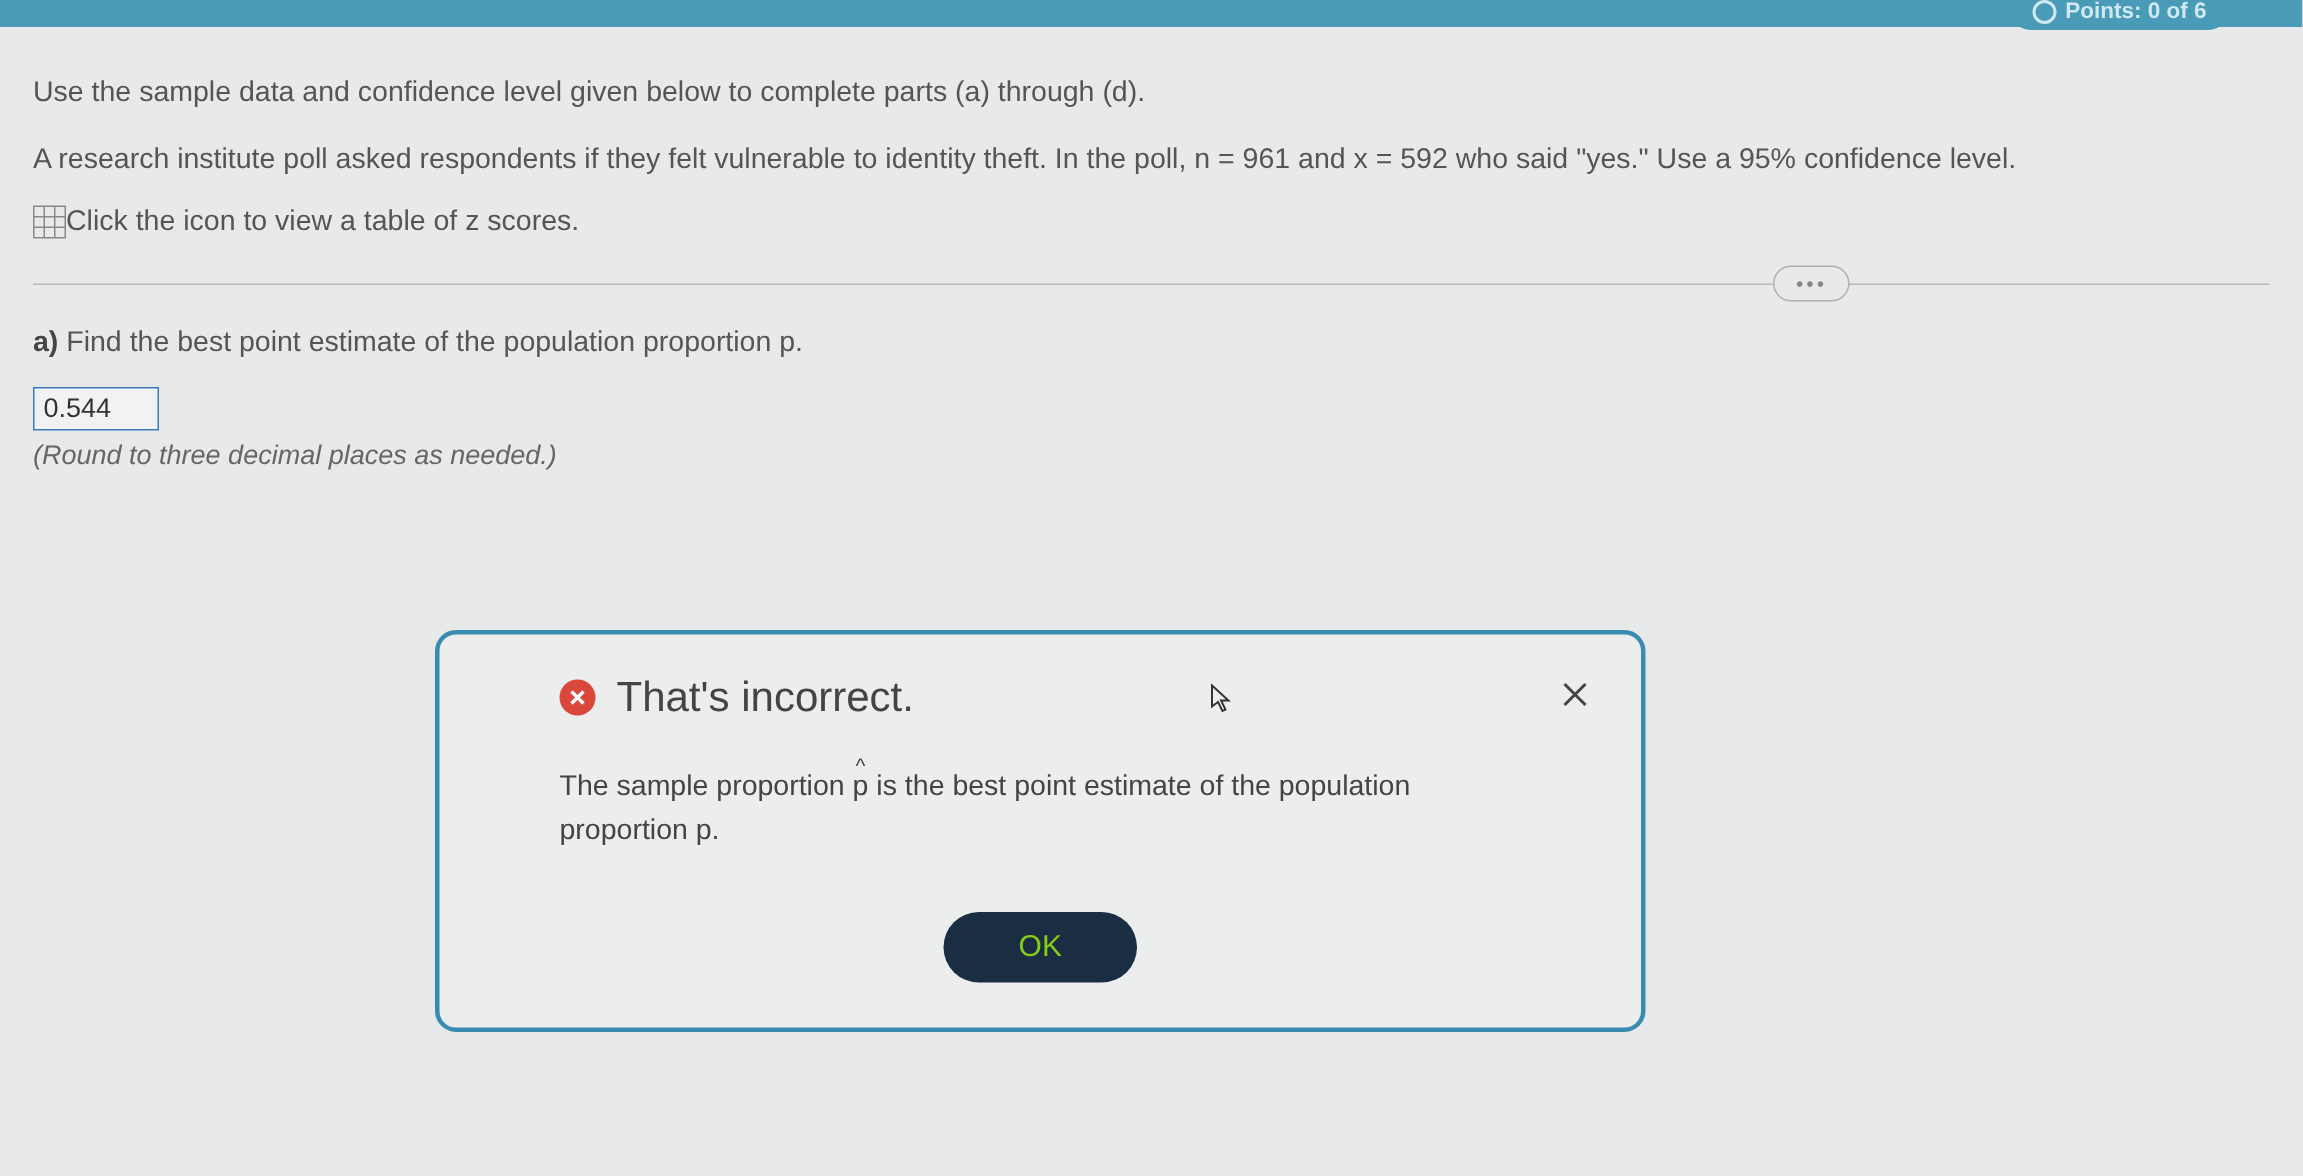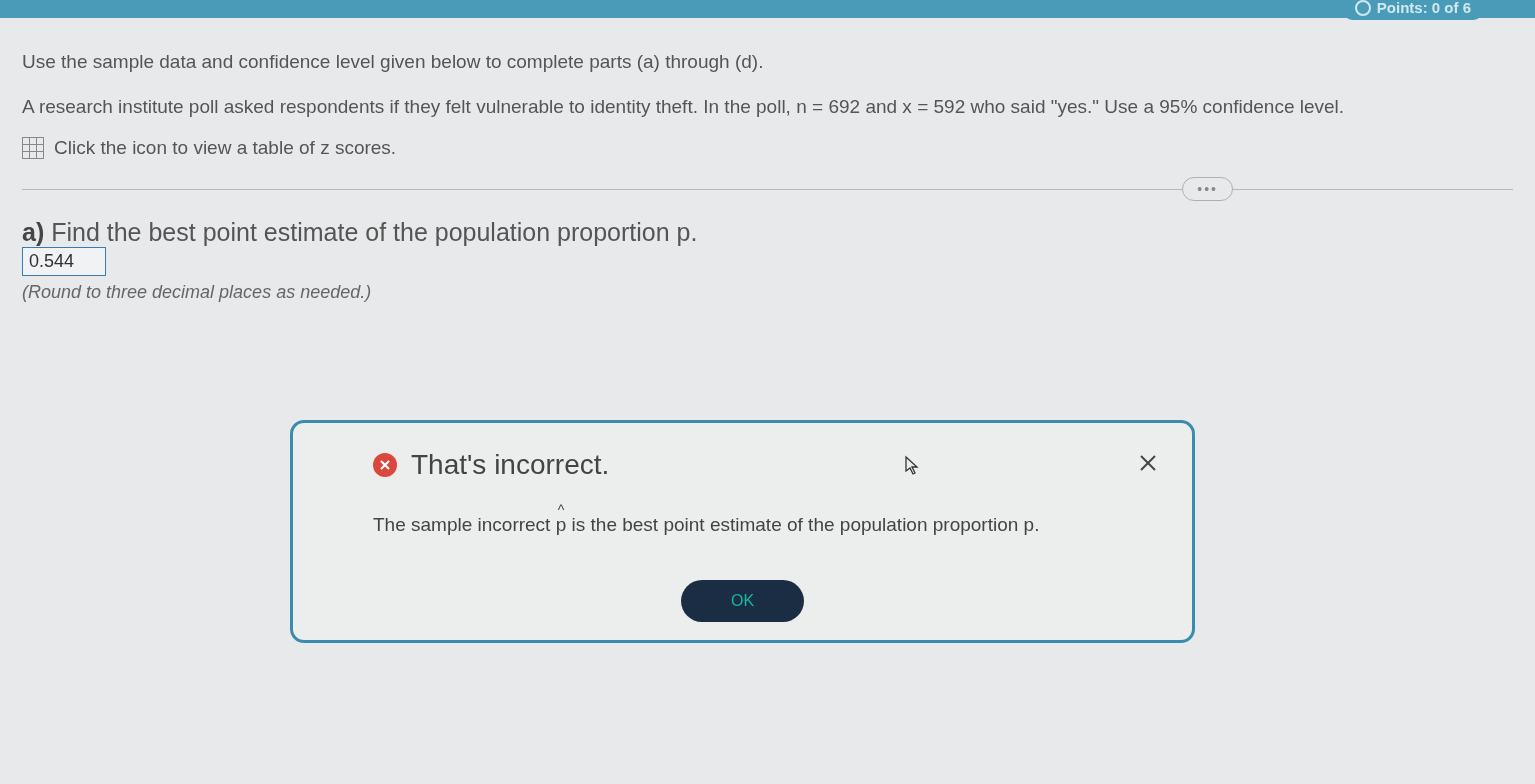--- a/index.html
+++ b/index.html
@@ -44,21 +44,20 @@
     }
     .instruction {
       font-size: 19px;
       color: #555;
       margin-bottom: 16px;
       line-height: 1.5;
     }
     .z-link {
       display: flex;
       align-items: flex-start;
-      gap: 10px;
       font-size: 19px;
       color: #555;
       margin-bottom: 30px;
     }
     .table-icon {
       width: 22px;
       height: 22px;
       display: inline-flex;
       flex-wrap: wrap;
       gap: 1px;
@@ -85,22 +84,23 @@
       background: #e8e9ea;
       border: 1px solid #b0b0b0;
       border-radius: 14px;
       padding: 3px 14px;
       color: #888;
       font-size: 14px;
       letter-spacing: 2px;
       cursor: pointer;
     }
     .part-label {
-      font-size: 25px;
+      font-size: 19px;
       color: #555;
+      margin-bottom: 18px;
     }
     .part-label b { font-weight: bold; color: #444; }
     .answer-input {
       font-size: 18px;
       padding: 3px 6px;
       border: 1.5px solid #3a7ab8;
       background: #f0f2f4;
       color: #333;
       width: 84px;
       margin-bottom: 6px;
@@ -108,25 +108,25 @@
     .hint {
       font-size: 18px;
       color: #666;
       margin-bottom: 40px;
       font-style: italic;
     }
     .modal {
       position: absolute;
       left: 290px;
       top: 420px;
-      width: 905px;
+      width: 807px;
       background: #eceded;
       border: 3px solid #3a8bb0;
       border-radius: 14px;
-      padding: 26px 30px 18px 30px;
+      padding: 26px 30px 30px 30px;
     }
     .modal-header {
       display: flex;
       align-items: center;
       gap: 14px;
       margin-bottom: 30px;
       position: relative;
     }
     .error-icon {
       width: 24px;
@@ -169,22 +169,22 @@
       top: -11px;
       left: 2px;
       font-size: 14px;
     }
     .modal-footer {
       display: flex;
       justify-content: center;
     }
     .ok-button {
       background: #1a2d42;
-      color: #14b8a6;
-      font-size: 16px;
+      color: #84cc16;
+      font-size: 20px;
       border: none;
       border-radius: 26px;
       padding: 12px 50px;
       cursor: pointer;
     }
     .cursor-icon {
       position: absolute;
       right: 240px;
       top: 6px;
       font-size: 20px;
@@ -196,21 +196,21 @@
 
 <div class="header-bar">
   <div class="points-badge">
     <span class="points-circle"></span>
     <span>Points: 0 of 6</span>
   </div>
 </div>
 
 <div class="content">
   <p class="instruction">Use the sample data and confidence level given below to complete parts (a) through (d).</p>
-  <p class="instruction">A research institute poll asked respondents if they felt vulnerable to identity theft. In the poll, n = 692 and x = 592 who said "yes." Use a 95% confidence level.</p>
+  <p class="instruction">A research institute poll asked respondents if they felt vulnerable to identity theft. In the poll, n = 961 and x = 592 who said "yes." Use a 95% confidence level.</p>
   <div class="z-link">
     <span class="table-icon">
       <span></span>
         <span></span>
         <span></span>
       <span></span>
         <span></span>
         <span></span>
       <span></span>
         <span></span>
@@ -246,18 +246,18 @@
         </svg>
     </span>
     <button class="modal-close">
       <svg width="20" height="20" viewBox="0 0 20 20">
           <line x1="3" y1="3" x2="17" y2="17" stroke="#444" stroke-width="2"></line>
           <line x1="17" y1="3" x2="3" y2="17" stroke="#444" stroke-width="2"></line>
         </svg>
     </button>
   </div>
   <p class="modal-body">
-    <span>The sample incorrect </span><span class="phat">p</span><span> is the best point estimate of the population proportion p.</span>
+    <span>The sample proportion </span><span class="phat">p</span><span> is the best point estimate of the population proportion p.</span>
   </p>
   <div class="modal-footer">
     <button class="ok-button">OK</button>
   </div>
 </div>
 
 </body></html>

